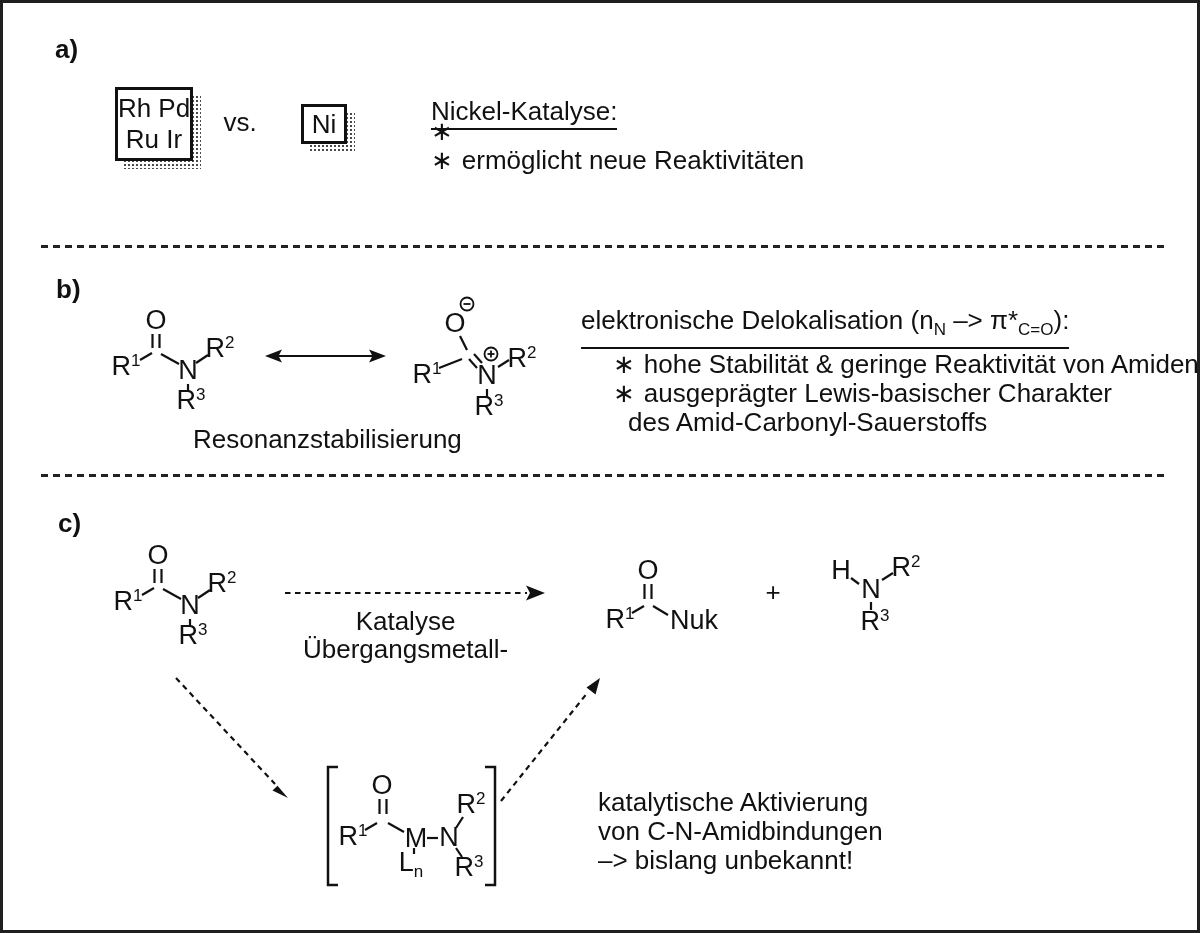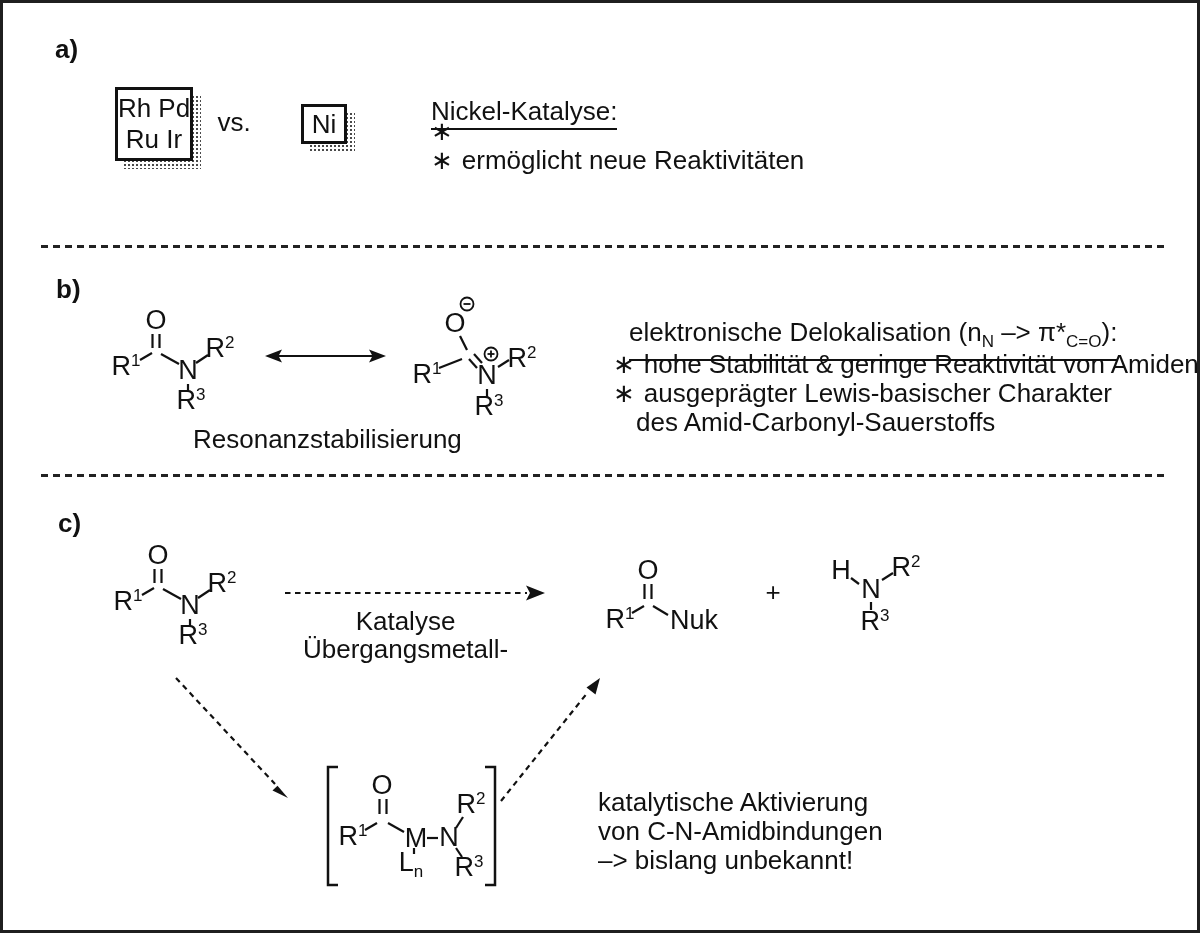--- a/index.html
+++ b/index.html
@@ -46,21 +46,21 @@
   <div class="abs txt bold" style="left:52px; top:32px;">a)</div>
 
   <div class="boxwrap" style="left:112px; top:84px; width:78px; height:54px;border-radius:18px;">
     <div class="dot-shadow" style="left:8px; top:8px; width:78px; height:74px;"></div>
     <div class="box txt" style="width:78px; height:74px; line-height:31px;">
       <span>Rh Pd</span>
       <span>Ru Ir</span>
     </div>
   </div>
 
-  <div class="abs txt center" style="left:207px; top:105px; width:48px;">vs.</div>
+  <div class="abs txt center" style="left:213px; top:105px; width:48px;">vs.</div>
 
   <div class="boxwrap" style="left:298px; top:101px; width:46px; height:24px;">
     <div class="dot-shadow" style="left:8px; top:8px; width:46px; height:40px;"></div>
     <div class="box txt" style="width:46px; height:40px;">
       <span>Ni</span>
     </div>
   </div>
 
   <div class="abs txt underline" style="left:428px; top:94px;">Nickel-Katalyse:</div>
 
@@ -74,34 +74,34 @@
     </div>
   </div>
 
   <div class="abs divider" style="left:38px; top:242px; width:1125px;"></div>
   <div class="abs divider" style="left:38px; top:471px; width:1125px;"></div>
 
   <div class="abs txt bold" style="left:53px; top:272px;">b)</div>
 
   <div class="abs txt center" style="left:190px; top:422px; width:255px;">Resonanzstabilisierung</div>
 
-  <div class="abs txt underline" style="left:626px; top:303px;margin-top:12px;">
+  <div class="abs txt underline" style="left:578px; top:303px;">
     <span>elektronische Delokalisation (n</span><span class="sub">N</span><span> –&gt; π*</span><span class="sub">C=O</span><span>):</span>
   </div>
 
   <div class="abs" style="left:610px; top:347px;">
     <div class="txt bullet-line">
       <span>∗</span>
       <span>hohe Stabilität &amp; geringe Reaktivität von Amiden</span>
     </div>
     <div class="txt bullet-line">
       <span>∗</span>
       <span>ausgeprägter Lewis-basischer Charakter</span>
     </div>
-    <div class="txt bullet-line" style="margin-left:23px;text-align:right;">
+    <div class="txt bullet-line" style="margin-left:15px;text-align:right;">
       <span>des Amid-Carbonyl-Sauerstoffs</span>
     </div>
   </div>
 
   <div class="abs txt bold" style="left:55px; top:506px;">c)</div>
 
   <div class="abs txt center" style="left:300px; top:604px; width:205px;">
     <div>Katalyse</div>
     <div>Übergangsmetall-</div>
   </div>

